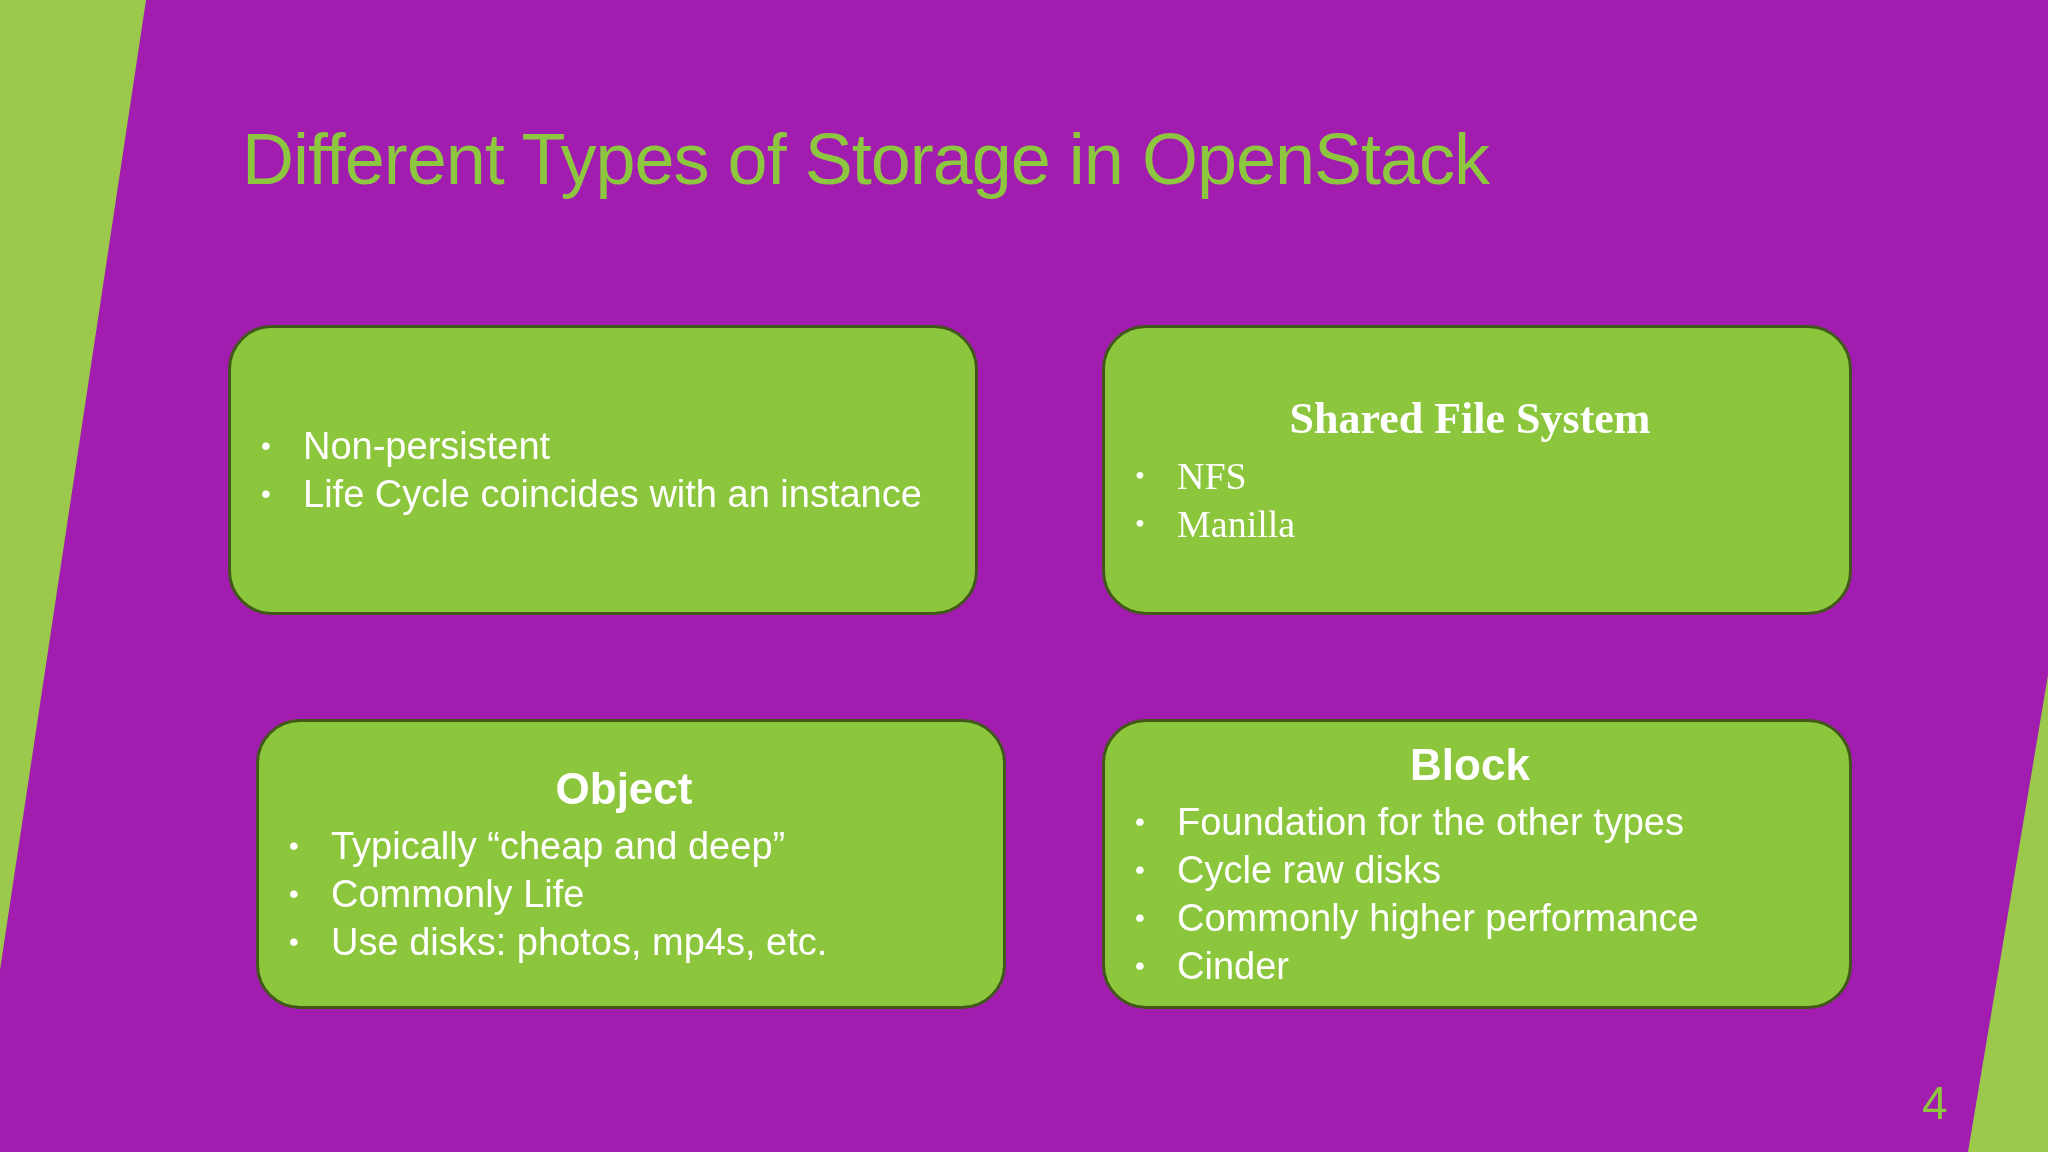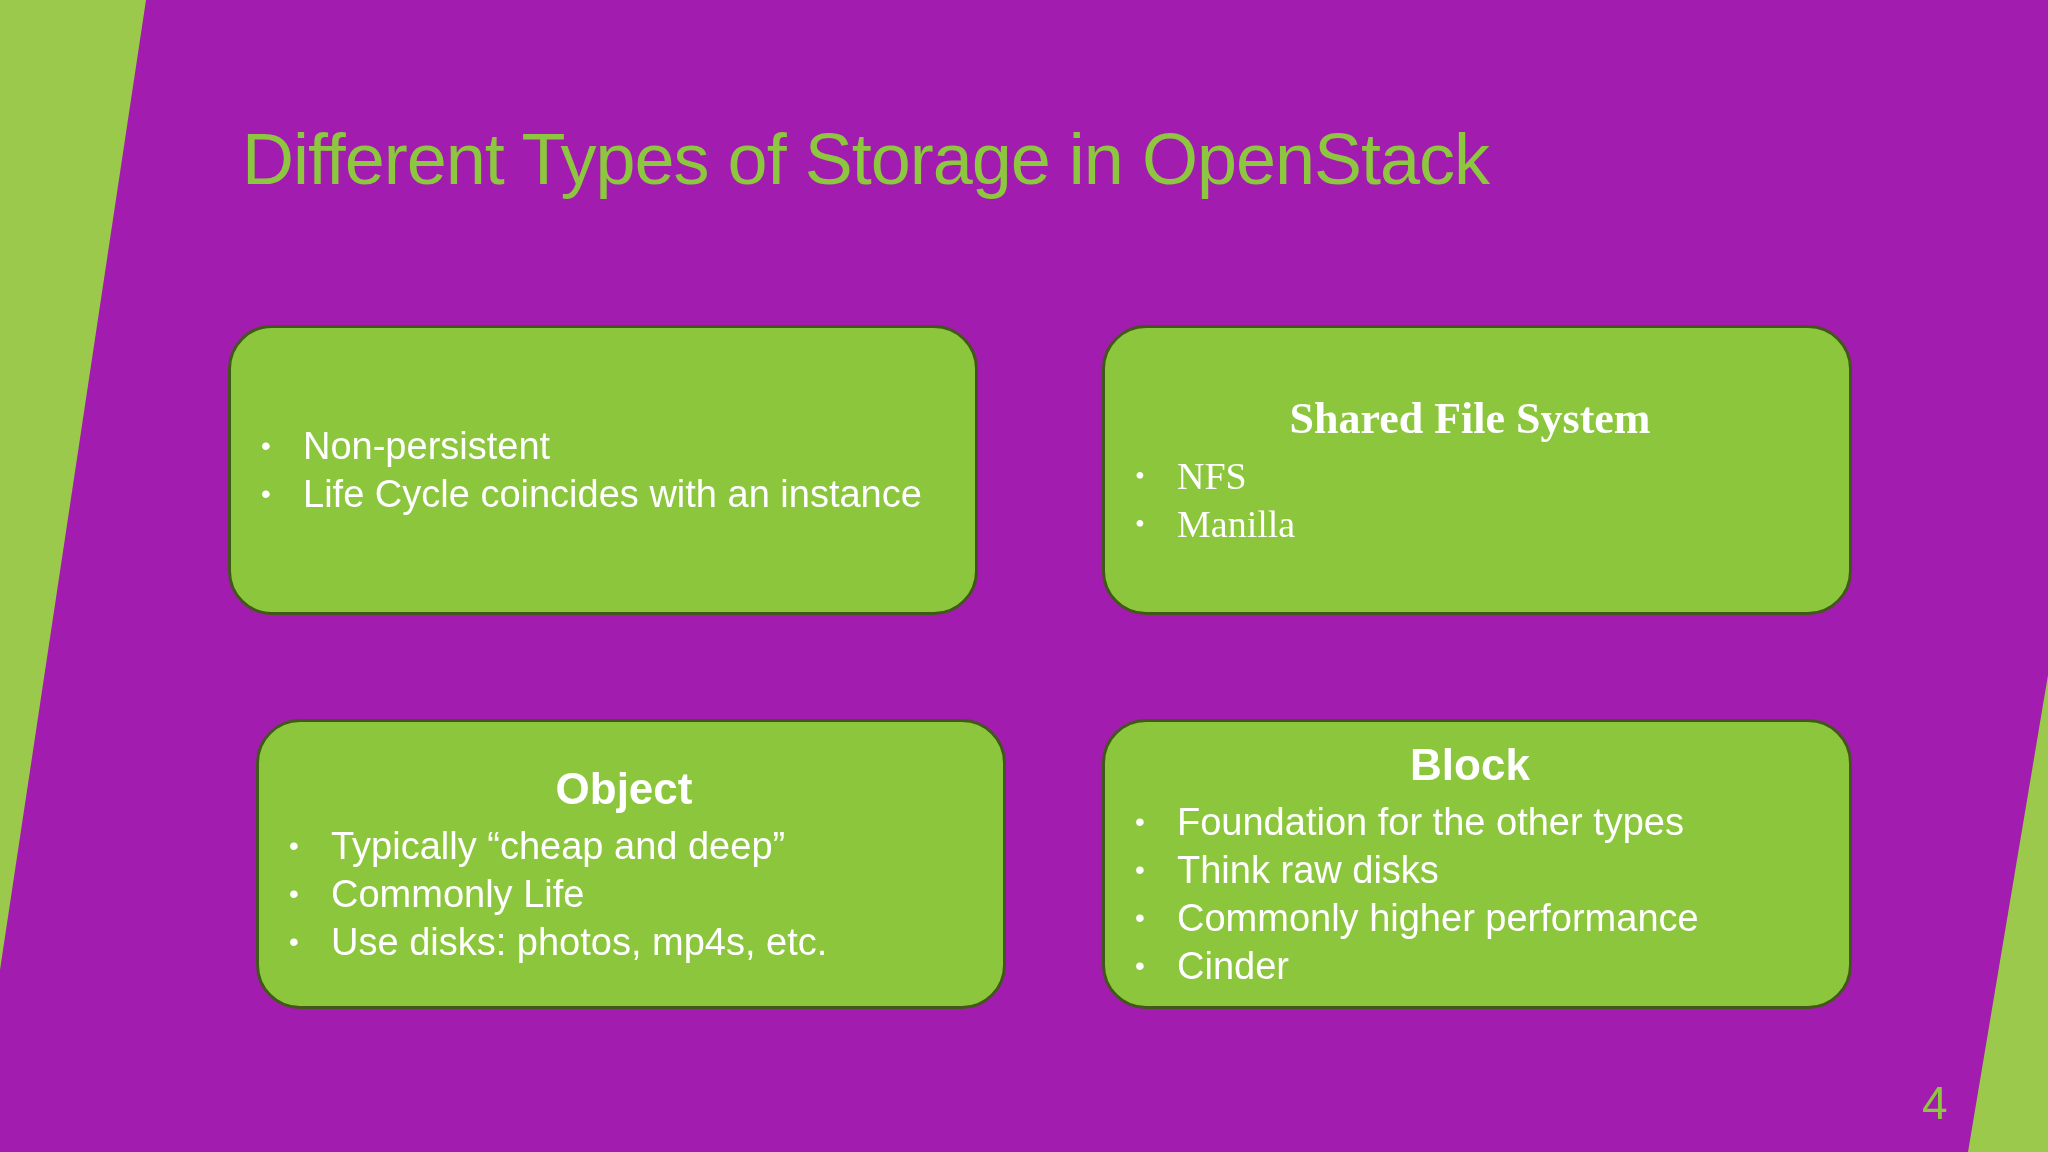--- a/index.html
+++ b/index.html
@@ -150,21 +150,21 @@
 
   <section class="box box-block">
     <div class="box-title">Block</div>
     <ul class="bullet-list">
       <li class="bullet-item">
         <span class="bullet-marker">•</span>
         <span class="bullet-text">Foundation for the other types</span>
       </li>
       <li class="bullet-item">
         <span class="bullet-marker">•</span>
-        <span class="bullet-text">Think raw disks</span>
+        <span class="bullet-text">Cycle raw disks</span>
       </li>
       <li class="bullet-item">
         <span class="bullet-marker">•</span>
         <span class="bullet-text">Commonly higher performance</span>
       </li>
       <li class="bullet-item">
         <span class="bullet-marker">•</span>
         <span class="bullet-text">Cinder</span>
       </li>
     </ul>

